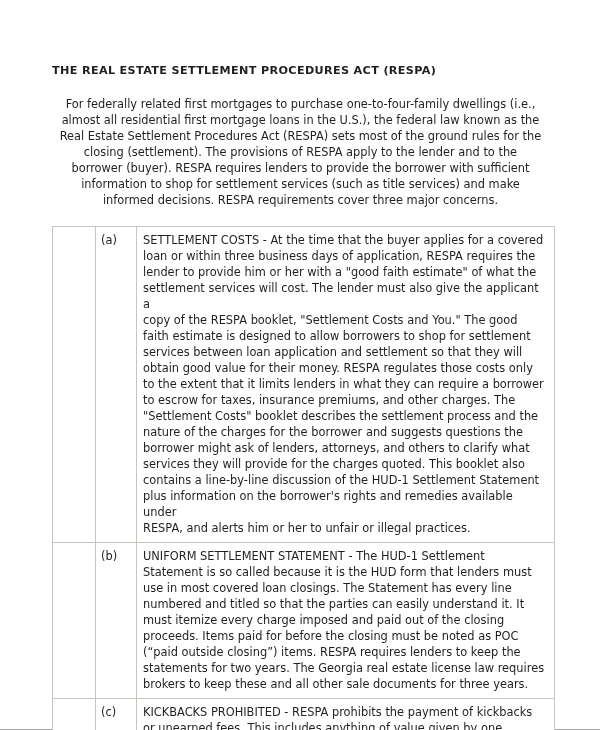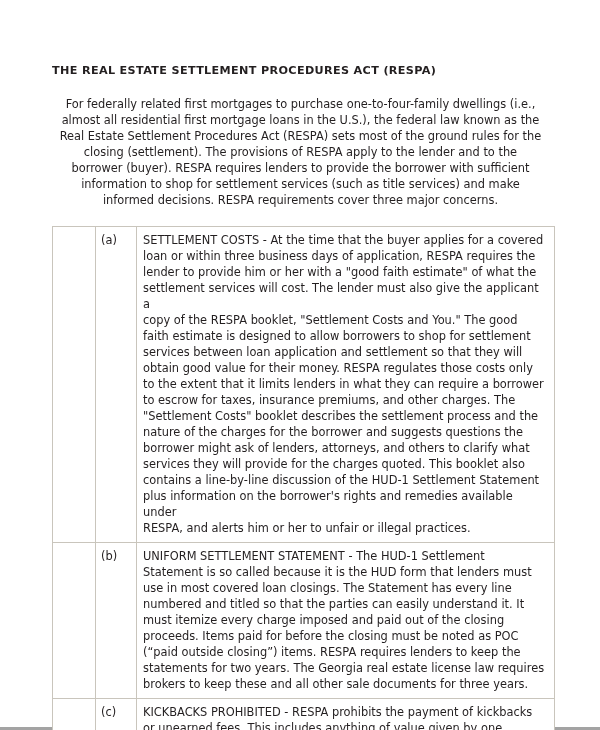--- a/index.html
+++ b/index.html
@@ -13,21 +13,21 @@
     font-family: "DejaVu Sans", sans-serif;
     color: #231f20;
     overflow: hidden;
   }
   .page {
     position: relative;
     width: 600px;
     height: 730px;
     box-sizing: border-box;
     background: #ffffff;
-    border-bottom: 3px solid #a3a3a3;
+    border-bottom: 1px solid #a3a3a3;
   }
   .content {
     position: absolute;
     left: 52px;
     top: 64px;
     width: 500px;
   }
   .doc-title {
     font-size: 11.2px;
     font-weight: bold;

